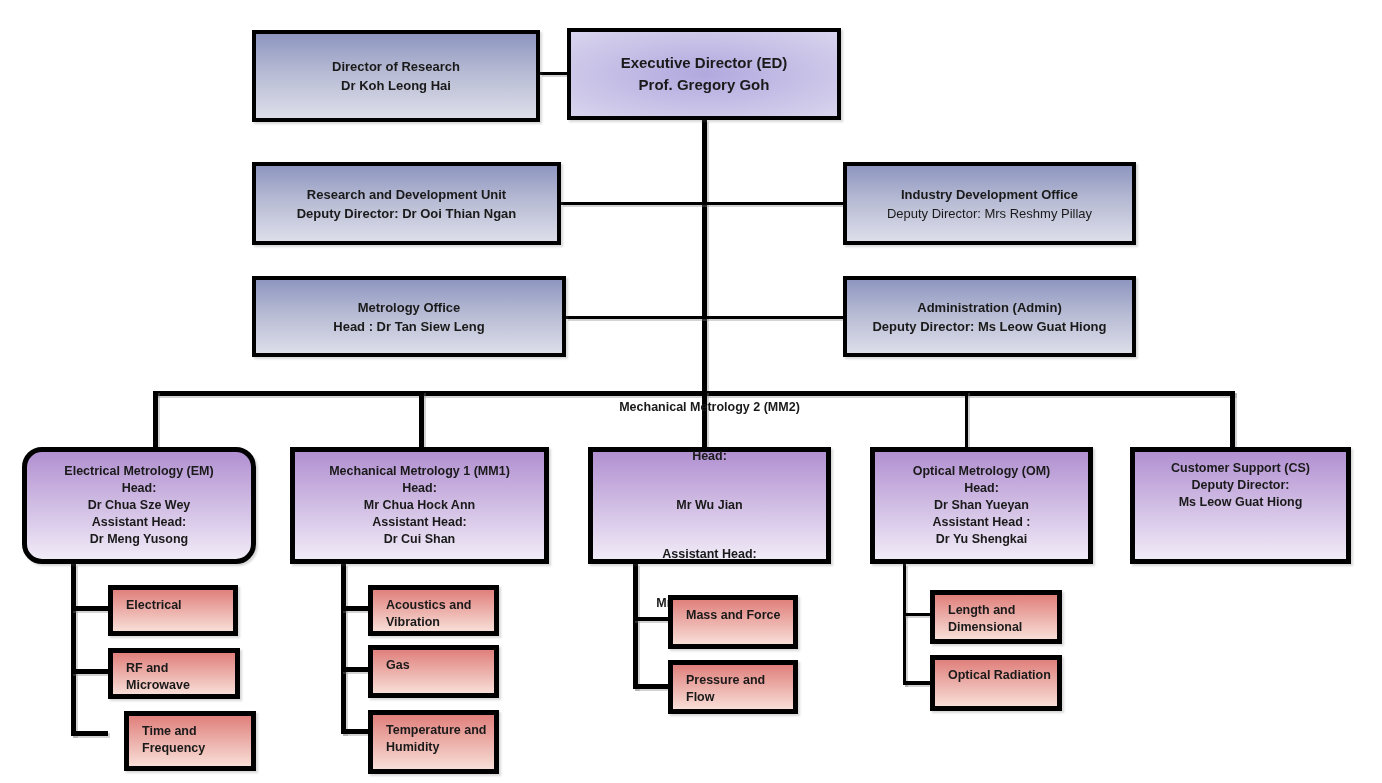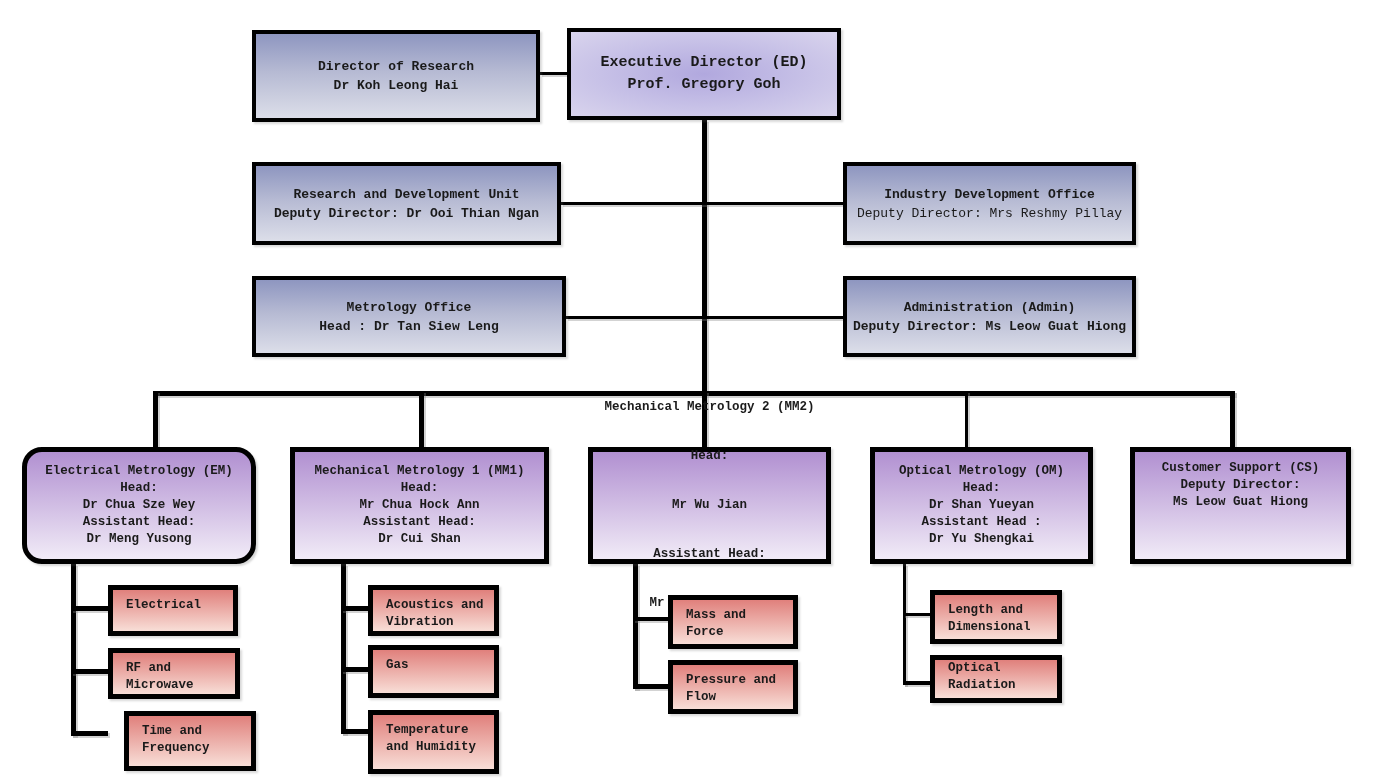--- a/index.html
+++ b/index.html
@@ -1,18 +1,18 @@
 <!DOCTYPE html>
 <html><head>
 <meta charset="utf-8">
 <style>
   html,body{margin:0;padding:0;background:#ffffff;}
   .canvas{
     position:relative;width:1382px;height:783px;background:#ffffff;overflow:hidden;
-    font-family:Liberation Mono, monospace;color:#1a1a1a;
+    font-family:Liberation Sans, sans-serif;color:#1a1a1a;
   }
   .box{
     position:absolute;box-sizing:border-box;border:4px solid #000;
     display:flex;flex-direction:column;justify-content:center;align-items:center;
     text-align:center;font-weight:bold;
     box-shadow:2px 2px 2px rgba(100,100,100,0.25);
   }
   .blue{background:linear-gradient(to bottom,#8e96c0 0%,#b6bad3 45%,#dcdee9 100%);font-size:13px;line-height:19px;}
   .ed{background:radial-gradient(ellipse at 50% 50%,#b1a8de 0%,#c7c1e7 55%,#d9d4ed 100%);font-size:15px;line-height:22px;}
   .purple{background:linear-gradient(to bottom,#b190d1 0%,#f1ebf7 100%);border-width:5px;font-size:12.5px;line-height:17px;}
@@ -150,17 +150,17 @@
   <div class="box pink" style="left:668px;top:595px;width:130px;height:54px;">
     <div>Mass and Force</div>
   </div>
   <div class="box pink" style="left:668px;top:660px;width:130px;height:54px;">
     <div>Pressure and Flow</div>
   </div>
 
   <div class="box pink" style="left:930px;top:590px;width:132px;height:54px;">
     <div>Length and Dimensional</div>
   </div>
-  <div class="box pink" style="left:930px;top:655px;width:132px;height:48px;justify-content:flex-end;">
+  <div class="box pink" style="left:930px;top:655px;width:132px;height:56px;">
     <div>Optical Radiation</div>
   </div>
 
 </div>
 
 </body></html>

